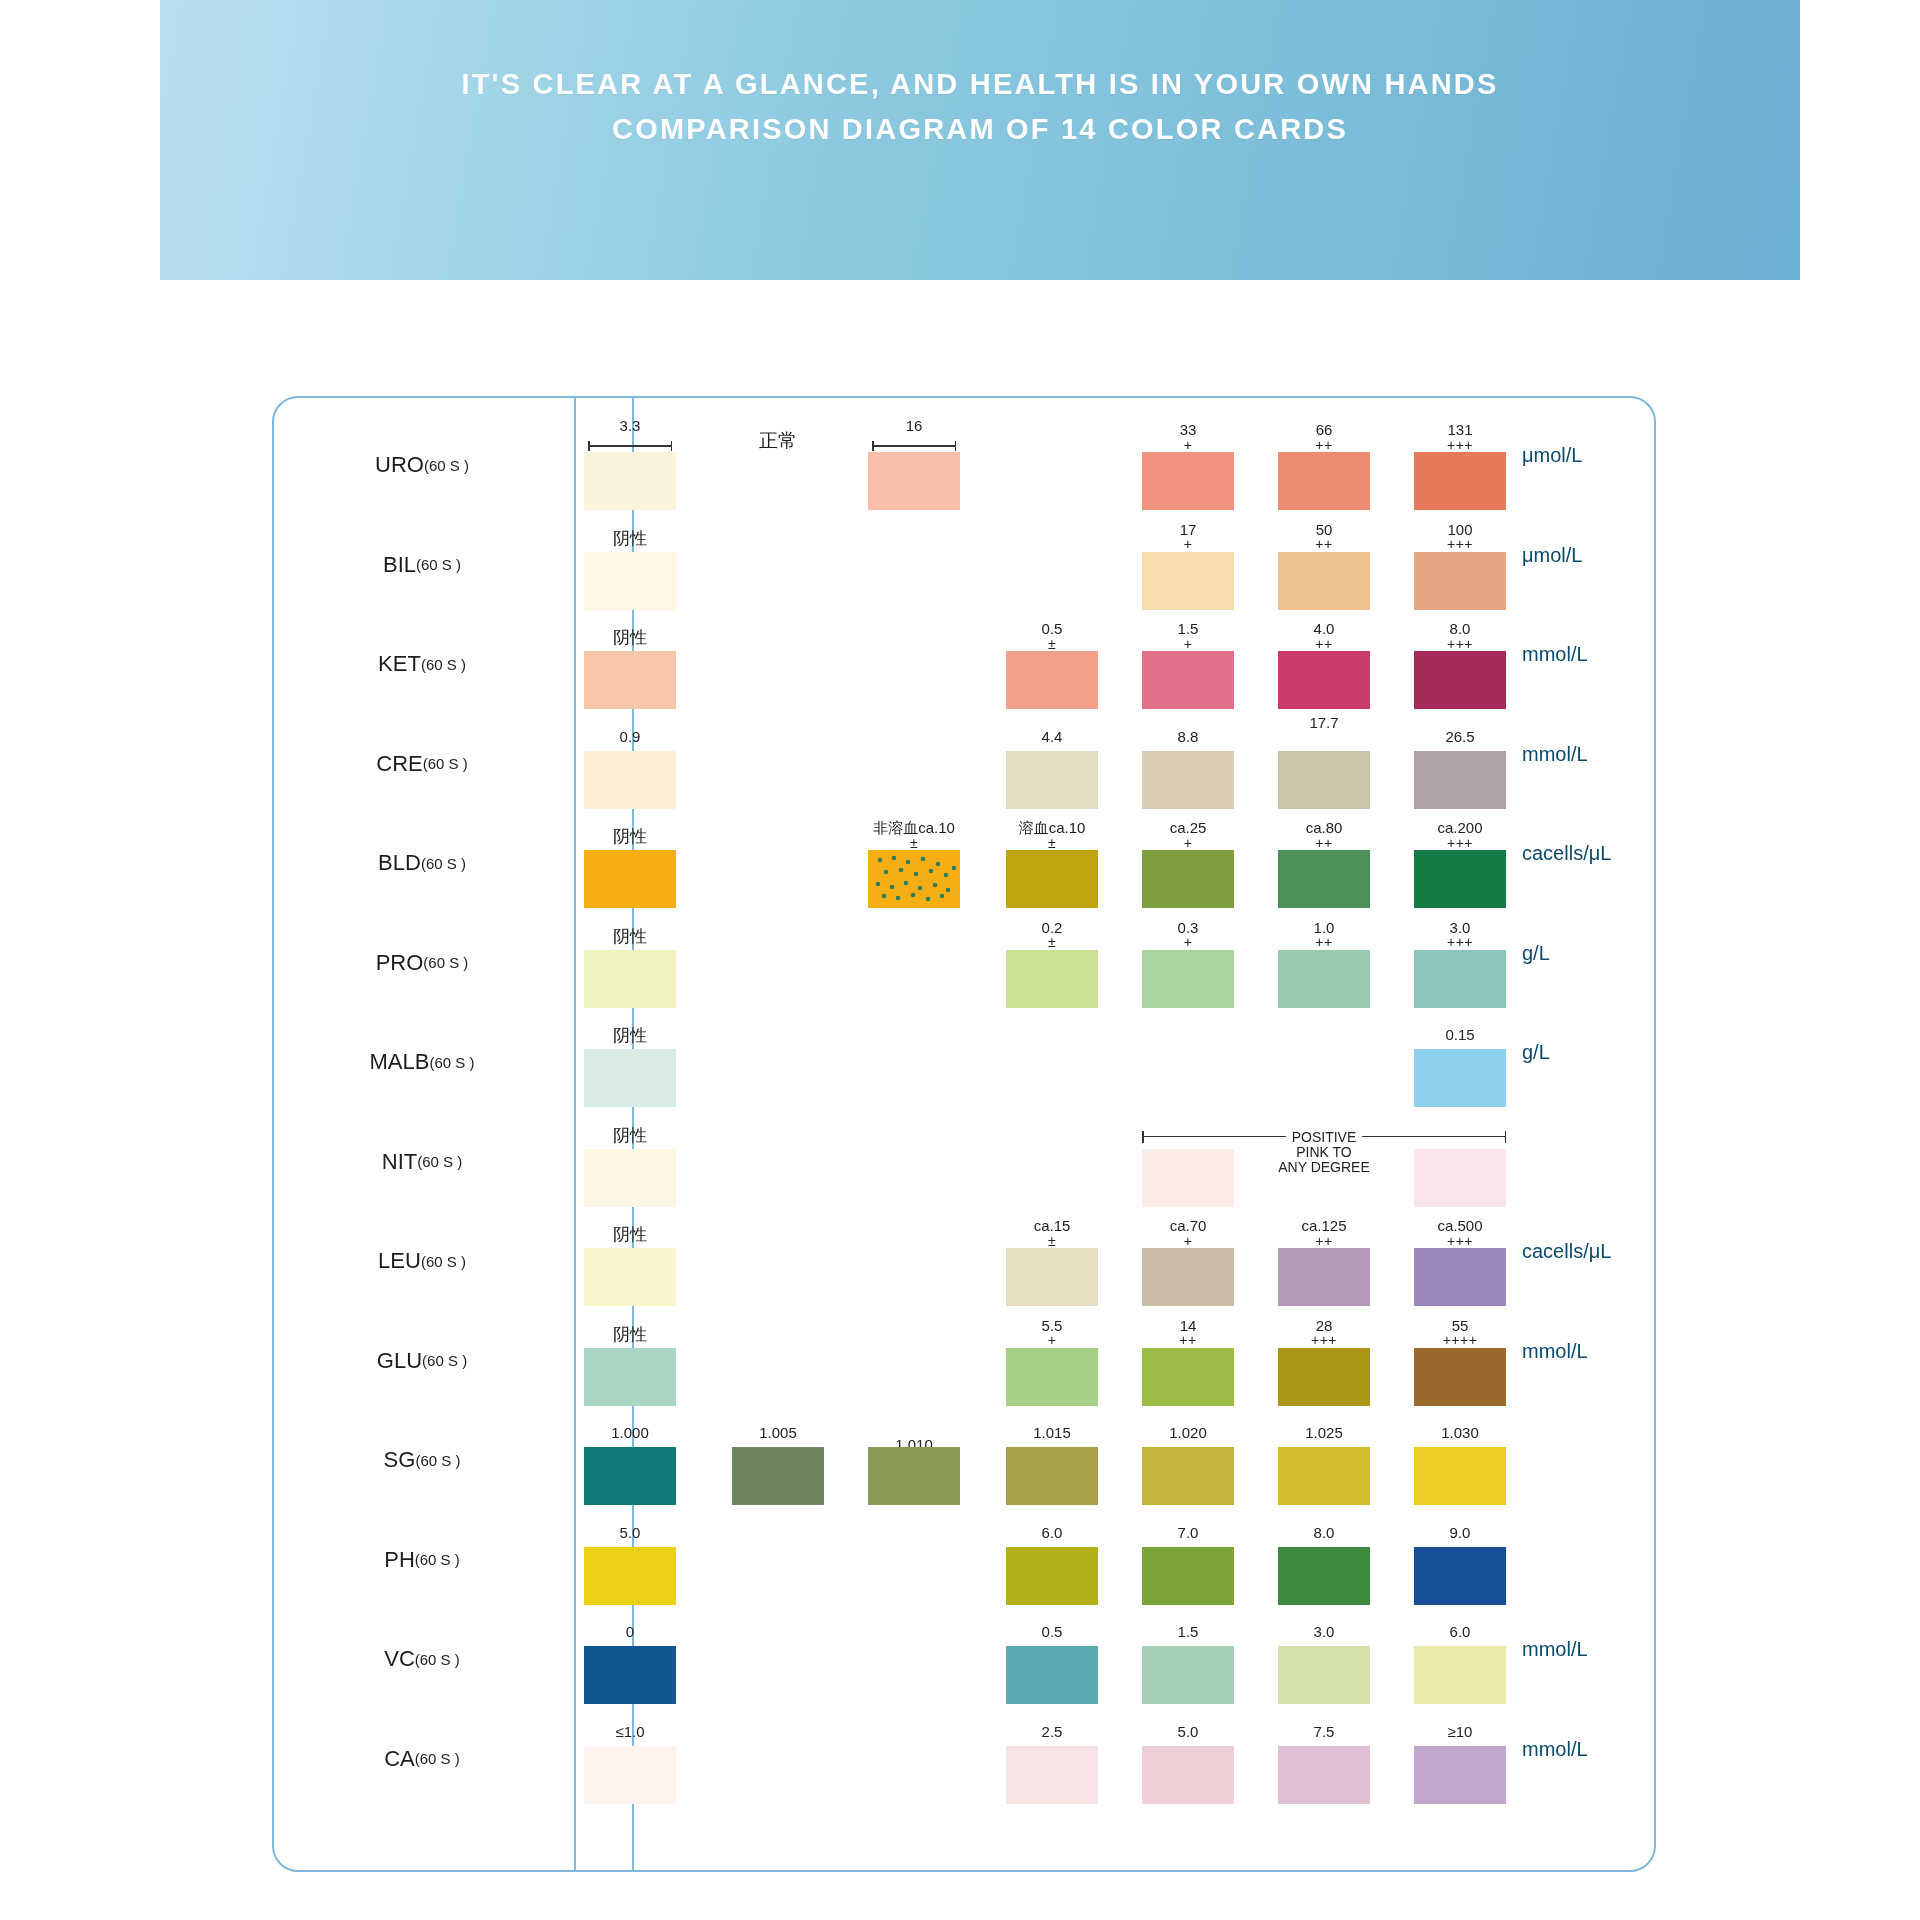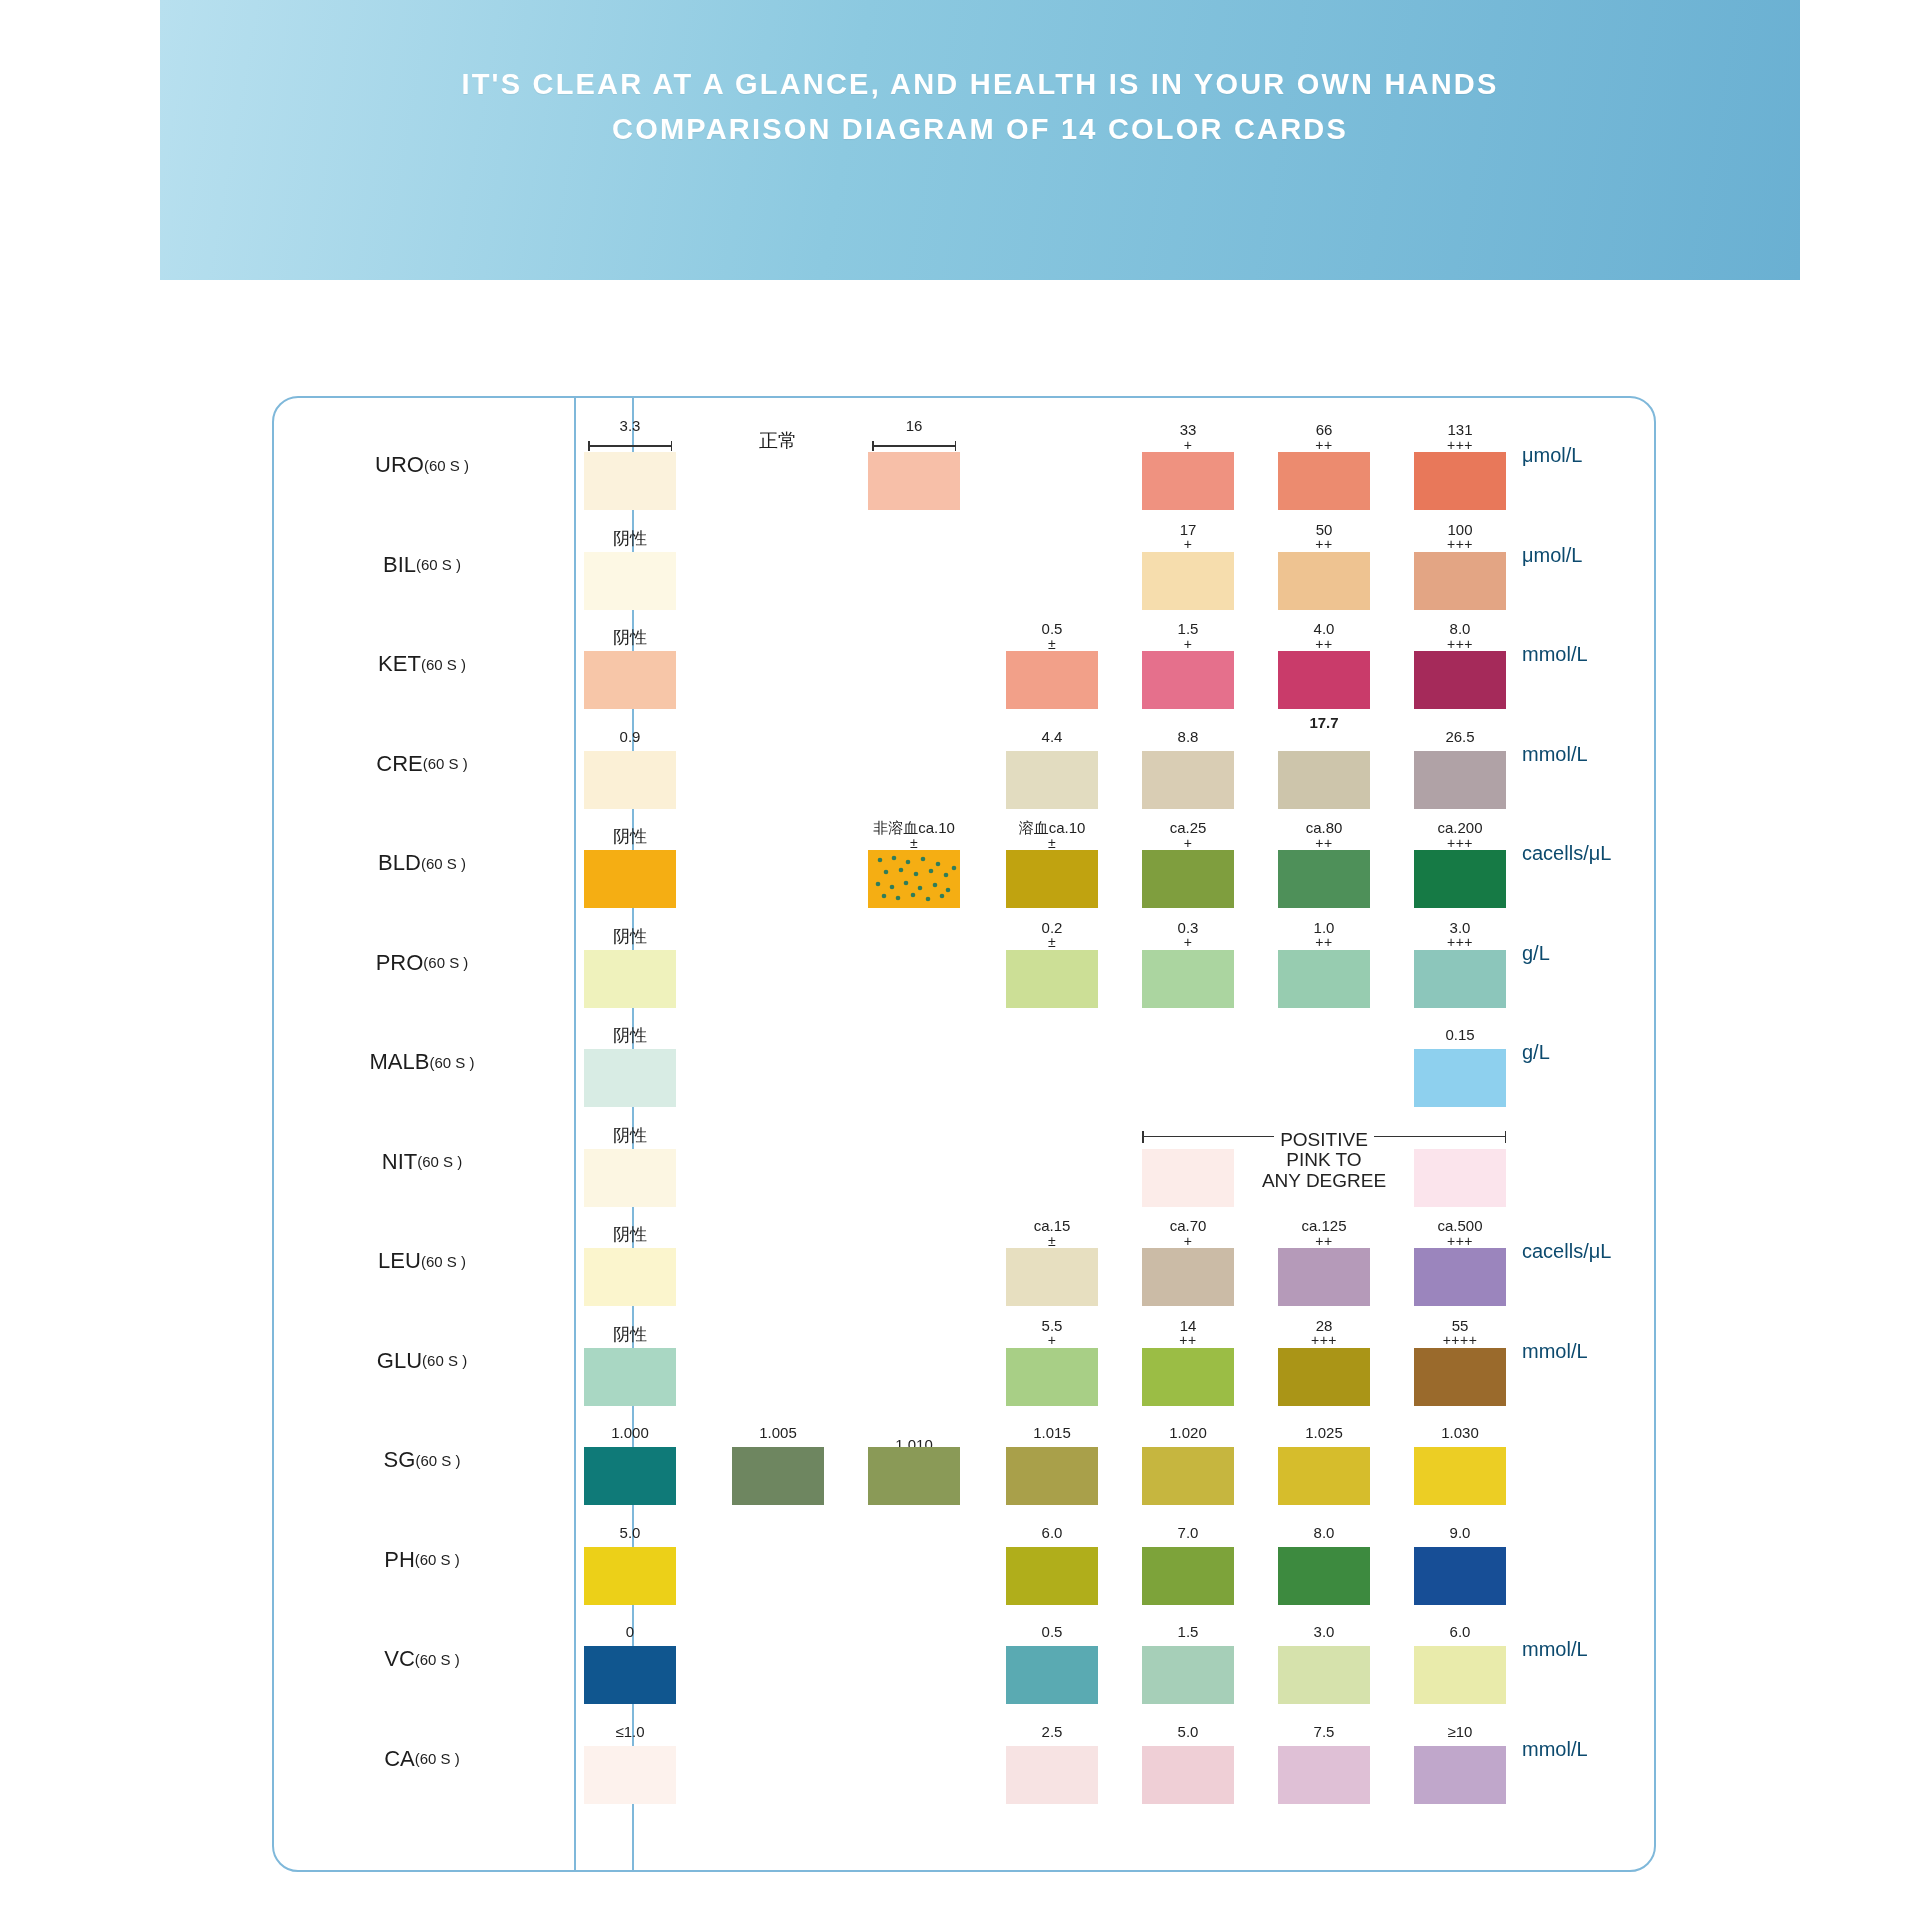--- a/index.html
+++ b/index.html
@@ -64,21 +64,21 @@
   .arrowline .bar{position:absolute;top:4px;left:0;right:0;height:1.5px;background:#333;}
   .arrowline .lcap{position:absolute;left:0;top:0;width:1.5px;height:10px;background:#333;}
   .arrowline .rcap{position:absolute;right:0;top:0;width:1.5px;height:10px;background:#333;}
 
   
   .posbracket{position:absolute;}
   .posbracket .bar{position:absolute;top:5px;left:0;right:0;height:1.5px;background:#333;}
   .posbracket .lcap{position:absolute;left:0;top:0;width:1.5px;height:12px;background:#333;}
   .posbracket .rcap{position:absolute;right:0;top:0;width:1.5px;height:12px;background:#333;}
   .posbracket .txt{
-    position:absolute;left:0;right:0;top:-2px;text-align:center;font-size:19px;color:#222;
+    position:absolute;left:0;right:0;top:-2px;text-align:center;font-size:14px;color:#222;
     line-height:1.15;
   }
   .posbracket .txt b{display:block;font-weight:normal;background:#fff;padding:0 6px;display:inline-block;}
 
   .dots{position:absolute;left:0;top:0;width:92px;height:58px;}
 </style>
 </head>
 <body>
 
 <div class="page">
@@ -193,21 +193,21 @@
           </div>
           <div class="cell" style="left: 732px; top: 0px;">
             <div class="cap" style="top: 14px;">4.4</div>
             <div class="sw" style="top: 36px; background: rgb(226, 220, 192);"></div>
           </div>
           <div class="cell" style="left: 868px; top: 0px;">
             <div class="cap" style="top: 14px;">8.8</div>
             <div class="sw" style="top: 36px; background: rgb(217, 205, 180);"></div>
           </div>
           <div class="cell" style="left: 1004px; top: 0px;">
-            <div class="cap" style="top: 0; font-weight: bold;">17.7</div>
+            <div class="cap" style="top: 0;">17.7</div>
             <div class="sw" style="top: 36px; background: rgb(205, 197, 171);"></div>
           </div>
           <div class="cell" style="left: 1140px; top: 0px;">
             <div class="cap" style="top: 14px;">26.5</div>
             <div class="sw" style="top: 36px; background: rgb(176, 162, 166);"></div>
           </div>
         </div>
         <div class="row" style="top: 416px;">
           <div class="rowlabel">
             <span>BLD</span>

